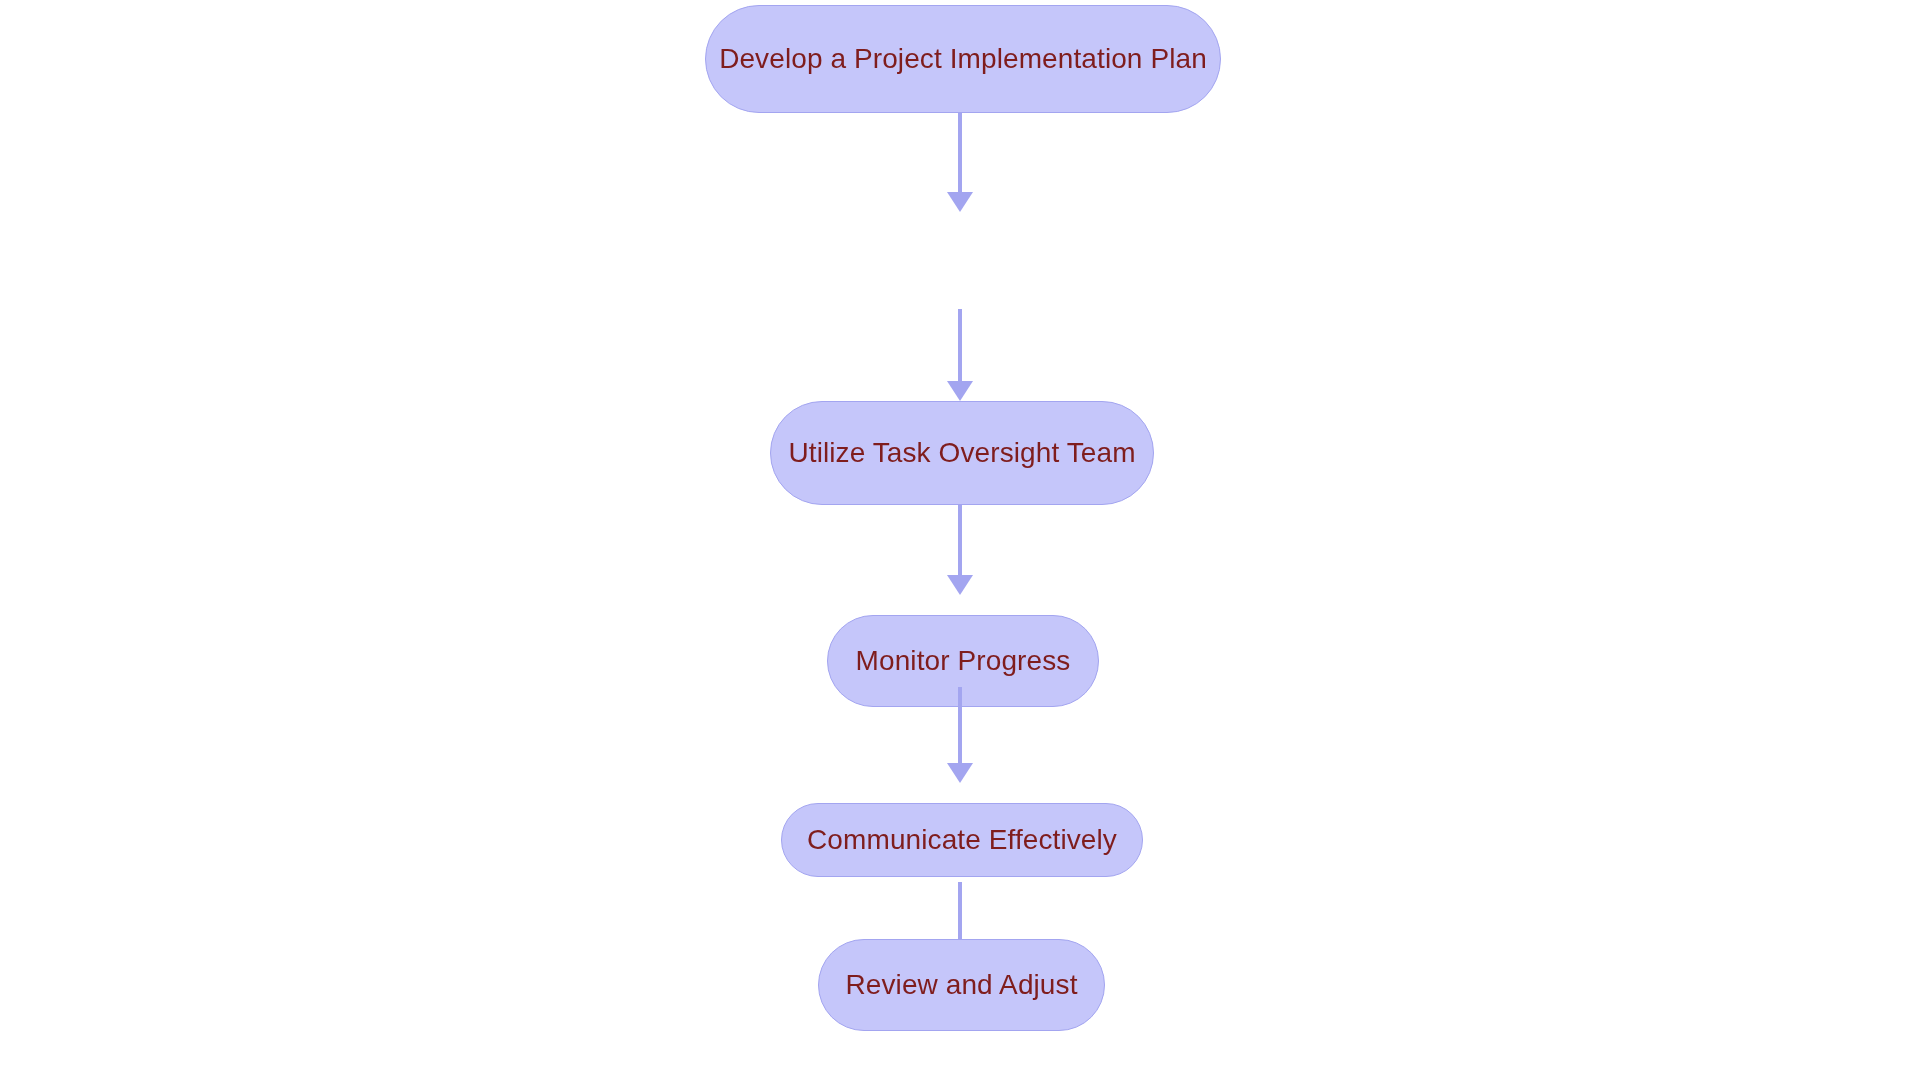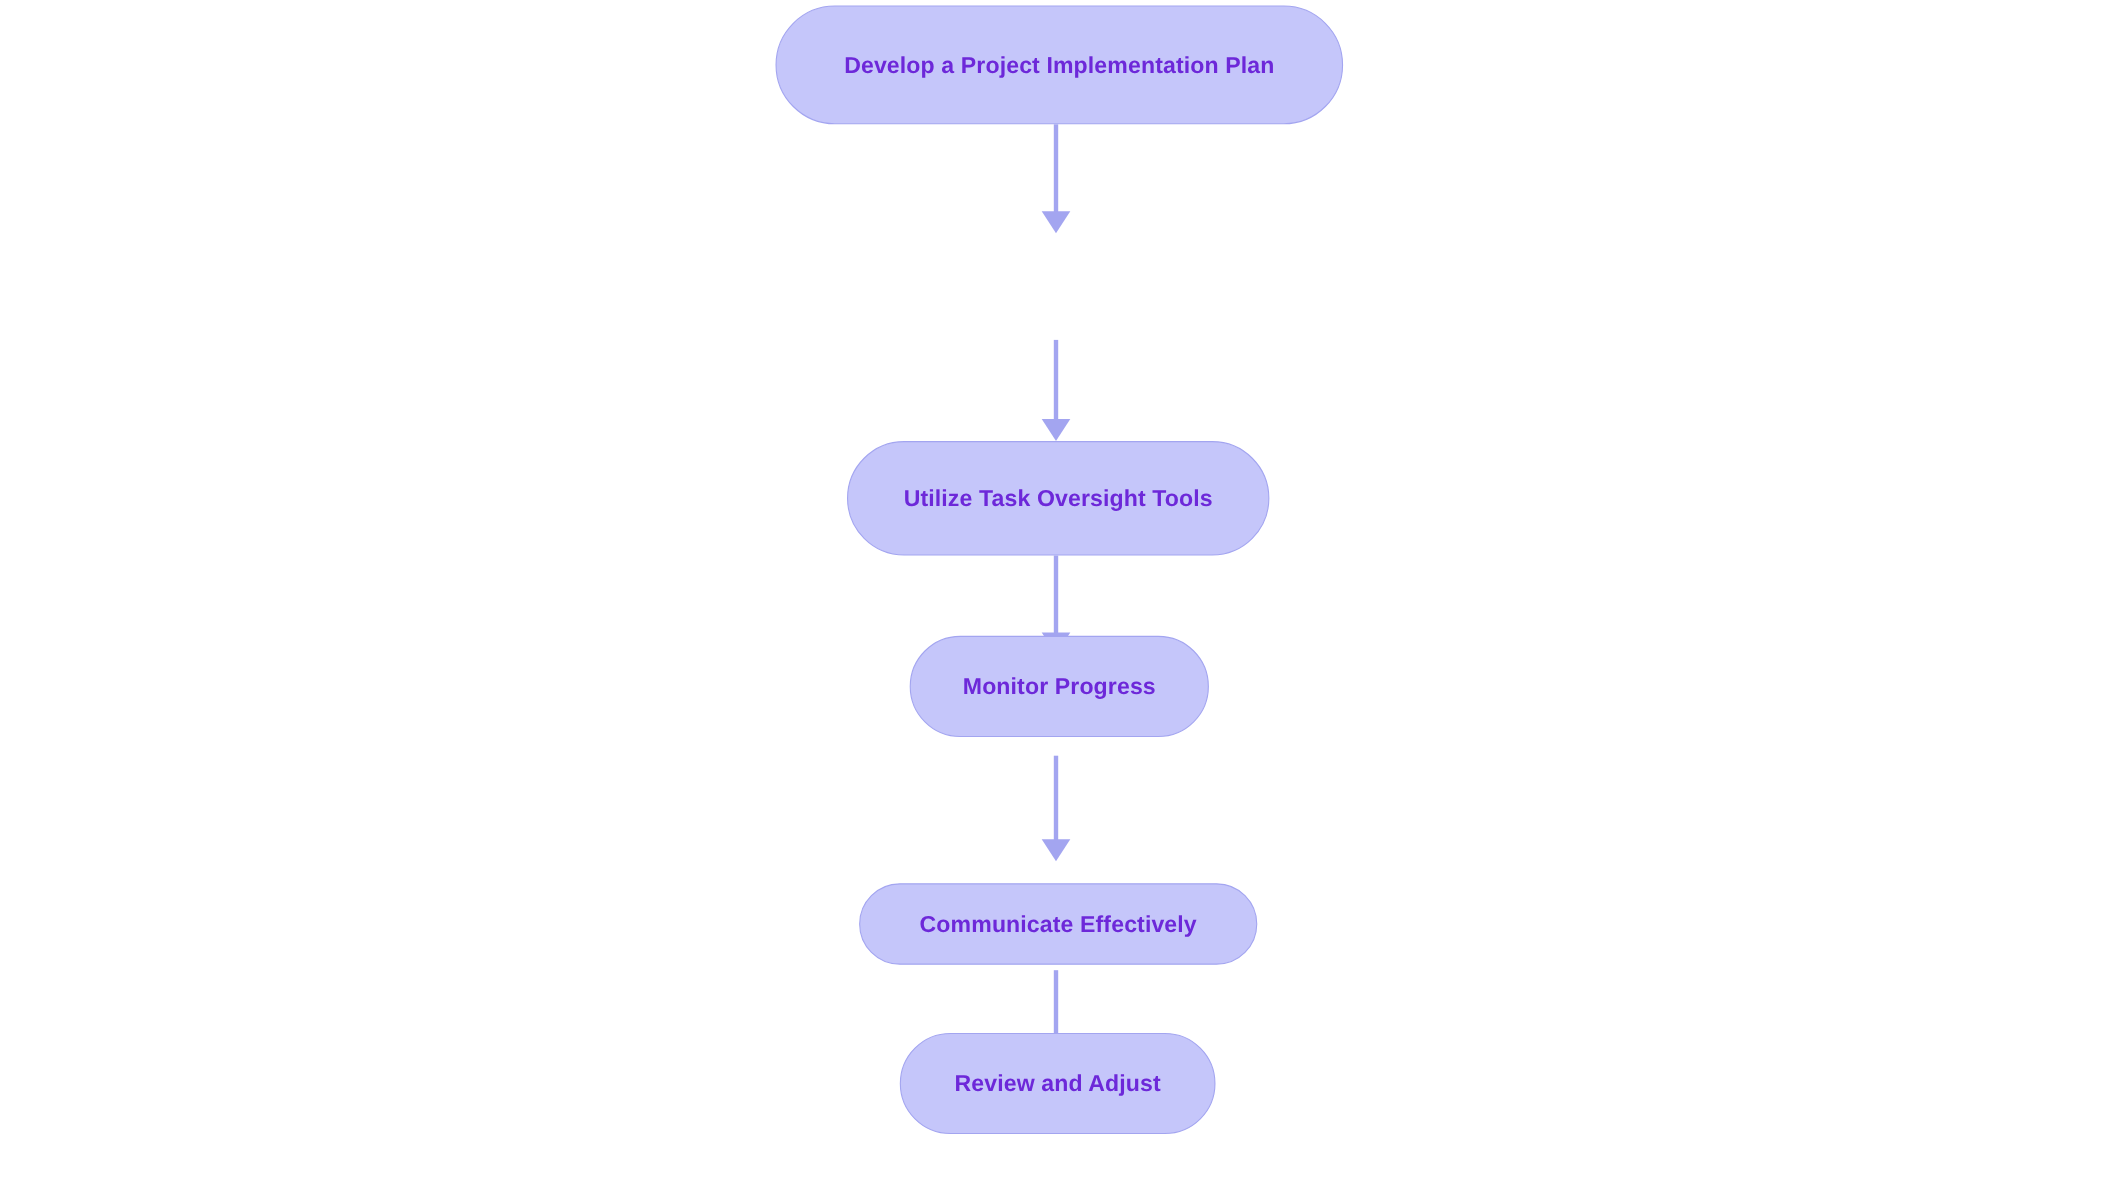--- a/index.html
+++ b/index.html
@@ -34,24 +34,24 @@
     color: #3333cc;
     display: flex;
     align-items: center;
     justify-content: center;
     white-space: nowrap;
     letter-spacing: 0.1px;
     user-select: none;
   }
 
   .node-label {
-    font-size: 21px;
+    font-size: 28px;
     line-height: 1;
-    color: #6d28d9;
-    font-weight: 700;
+    color: #7f1d1d;
+    font-weight: 400;
   }
 
   .connector {
     position: absolute;
     left: 50%;
     transform: translateX(-50%);
     width: 28px;
     display: flex;
     flex-direction: column;
     align-items: center;
@@ -67,21 +67,21 @@
     border-left: 13px solid transparent;
     border-right: 13px solid transparent;
     border-top: 20px solid #a3a5f0;
     margin-top: -1px;
   }
 
   
   #node-0 { left: 705px;  top: 5px;   width: 516px; height: 108px; }
   #node-1 { left: 807px;  top: 212px; width: 310px; height: 97px;  }
   #node-2 { left: 770px;  top: 401px; width: 384px; height: 104px; }
-  #node-3 { left: 827px;  top: 578px; width: 272px; height: 92px;  }
+  #node-3 { left: 827px;  top: 615px; width: 272px; height: 92px;  }
   #node-4 { left: 781px;  top: 803px; width: 362px; height: 74px;  }
   #node-5 { left: 818px;  top: 939px; width: 287px; height: 92px;  }
 
   
   #conn-0 { top: 113px; height: 99px; }
   #conn-1 { top: 309px; height: 92px; }
   #conn-2 { top: 505px; height: 90px; }
   #conn-3 { top: 687px; height: 96px; }
   #conn-4 { top: 882px; height: 91px; }
 </style>
@@ -99,21 +99,21 @@
     <div class="head"></div>
   </div>
 
 
   <div class="connector" id="conn-1">
     <div class="shaft"></div>
     <div class="head"></div>
   </div>
 
   <div class="node" id="node-2">
-    <span class="node-label">Utilize Task Oversight Tools</span>
+    <span class="node-label">Utilize Task Oversight Team</span>
   </div>
 
   <div class="connector" id="conn-2">
     <div class="shaft"></div>
     <div class="head"></div>
   </div>
 
   <div class="node" id="node-3">
     <span class="node-label">Monitor Progress</span>
   </div>

